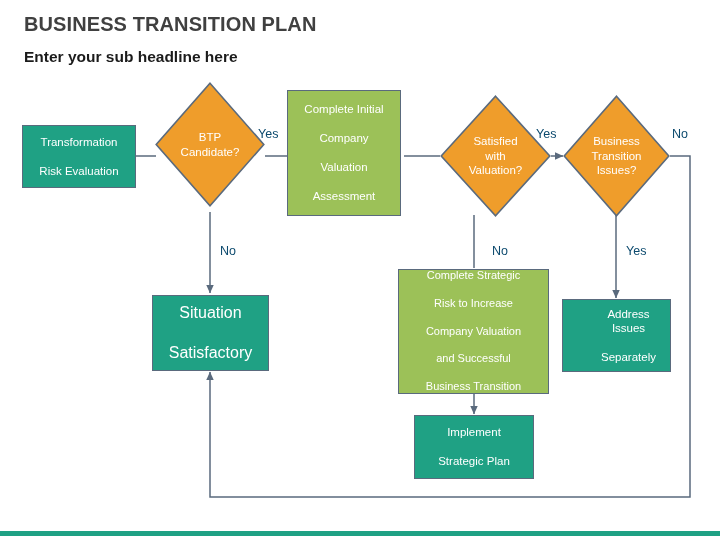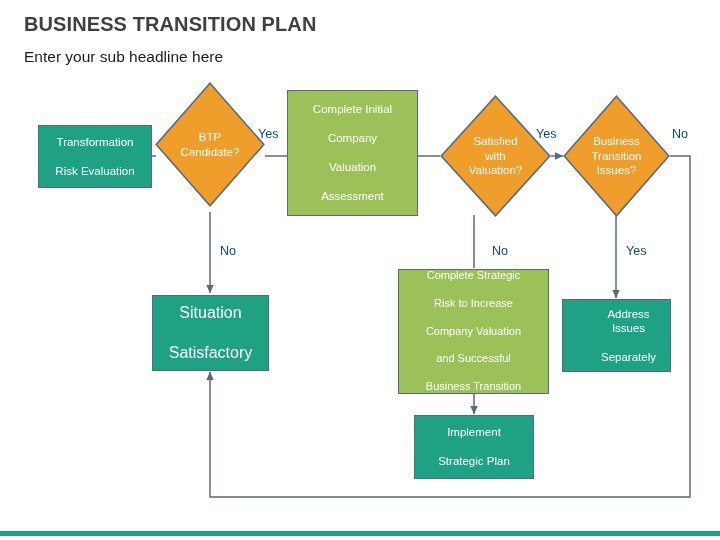--- a/index.html
+++ b/index.html
@@ -27,21 +27,21 @@
     font-weight: bold;
     color: #404040;
     letter-spacing: 0.1px;
     white-space: nowrap;
   }
   #subtitle {
     position: absolute;
     left: 24px;
     top: 48px;
     font-size: 15.5px;
-    font-weight: normal;
+    font-weight: bold;
     color: #1b1b1b;
     white-space: nowrap;
   }
 
   
   #footer-bar {
     position: absolute;
     left: 0;
     top: 531px;
     width: 720px;
@@ -145,40 +145,40 @@
       <line x1="474" y1="215" x2="474" y2="268"></line>
 
       <line x1="616" y1="212" x2="616" y2="298" marker-end="url(#arw)"></line>
 
       <line x1="474" y1="394" x2="474" y2="414" marker-end="url(#arw)"></line>
 
       <path d="M670,156 L690,156 L690,497 L210,497 L210,372" marker-end="url(#arw)"></path>
     </g>
   </svg>
 
-  <div class="node process" style="left:22px; top:125px; width:114px; height:63px; font-size:11.5px;margin-left:16px;">
+  <div class="node process" style="left:22px; top:125px; width:114px; height:63px; font-size:11.5px;">
     <span>
       <span>Transformation</span><br>
       <span>Risk Evaluation</span>
     </span>
   </div>
 
   <div class="decision" style="left:155px; top:82px; width:110px; height:125px;text-decoration:underline;">
     <svg class="dia" viewBox="0 0 110 125" preserveAspectRatio="none">
       <polygon points="55,1.2 108.8,62.5 55,123.8 1.2,62.5" fill="#ef9d2b" stroke="#5a6a7d" stroke-width="1.6"></polygon>
     </svg>
     <div class="dlabel" style="font-size:11.5px;">
       <span>
         <span>BTP</span><br>
         <span>Candidate?</span>
       </span>
     </div>
   </div>
 
-  <div class="node green" style="left:287px; top:90px; width:131px; height:126px; font-size:11.5px;">
+  <div class="node green" style="left:287px; top:90px; width:114px; height:126px; font-size:11.5px;">
     <span>
       <span>Complete Initial</span><br>
       <span>Company</span><br>
       <span>Valuation</span><br>
       <span>Assessment</span>
     </span>
   </div>
 
   <div class="decision" style="left:440px; top:95px; width:111px; height:122px;">
     <svg class="dia" viewBox="0 0 111 122" preserveAspectRatio="none">

